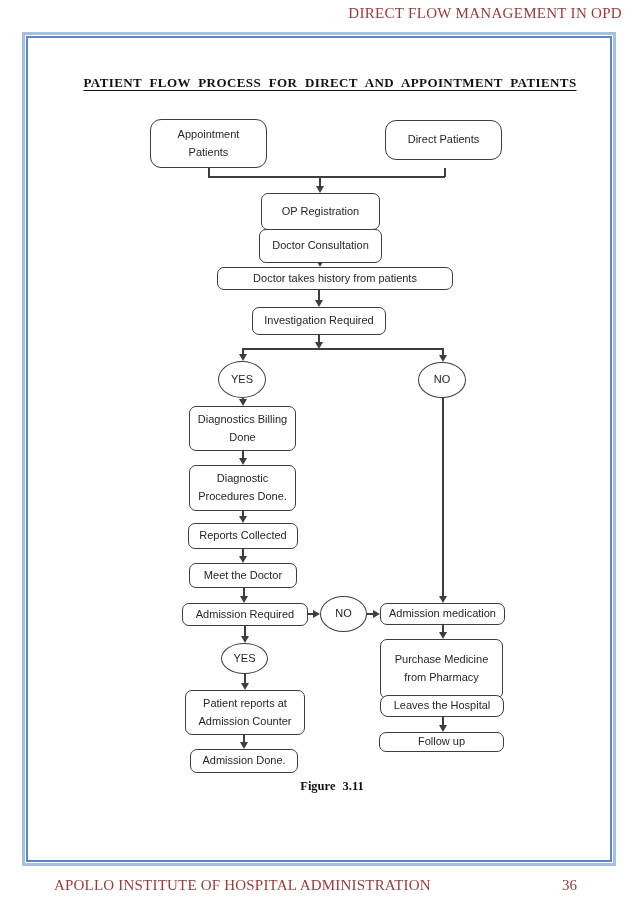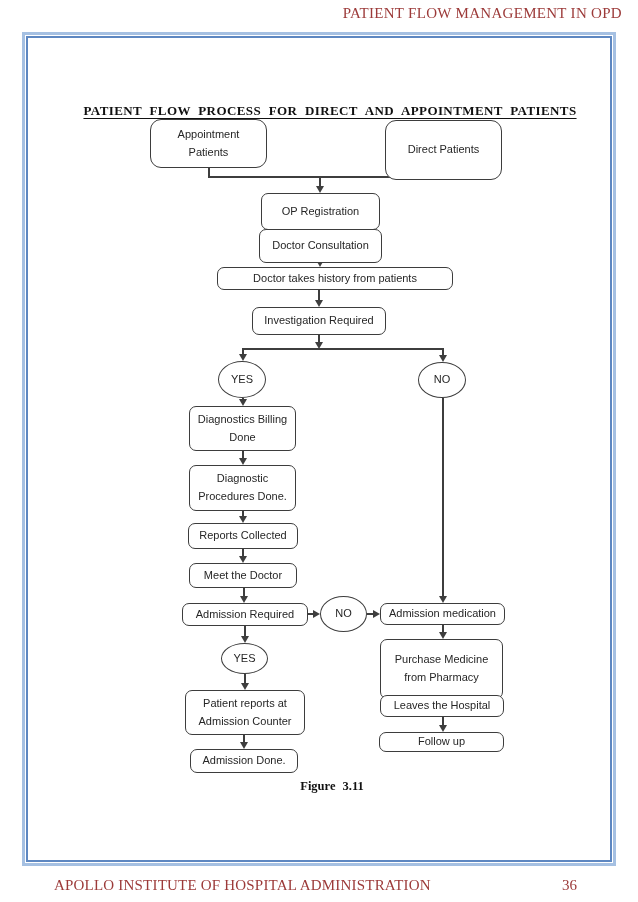--- a/index.html
+++ b/index.html
@@ -7,21 +7,21 @@
         font-family:"Liberation Sans",sans-serif;}
   .hdr{position:absolute;top:5px;right:16px;font-family:"Liberation Serif",serif;
        font-size:15px;letter-spacing:.3px;color:#9c3a39;}
   .frame{position:absolute;left:22px;top:32px;width:594px;height:834px;
          border:3px solid #a5c0e2;box-sizing:border-box;}
   .frame-inner{position:absolute;left:1px;top:1px;right:1px;bottom:1px;
          border:2px solid #5d87c1;}
   .doc-title{position:absolute;left:30px;right:8px;top:75px;text-align:center;
        font-family:"Liberation Serif",serif;font-weight:bold;font-size:13px;
        letter-spacing:.4px;word-spacing:4px;color:#111;
-       text-decoration:underline;text-underline-offset:3px;margin-top:28px;}
+       text-decoration:underline;text-underline-offset:3px;}
   .node{position:absolute;box-sizing:border-box;background:#fff;
         border:1.5px solid #3d3d3d;border-radius:7px;
         display:flex;align-items:center;justify-content:center;text-align:center;
         font-size:11px;line-height:1.62;color:#262626;white-space:pre-line;z-index:2;}
   .big{border-radius:11px;}
   .ellipse{border-radius:50%;}
   .vl{position:absolute;width:1.5px;background:#3e3e3e;z-index:1;}
   .hl{position:absolute;height:1.5px;background:#3e3e3e;z-index:1;}
   .ad{position:absolute;width:0;height:0;border-left:4px solid transparent;
       border-right:4px solid transparent;border-top:7px solid #3e3e3e;z-index:1;}
@@ -33,49 +33,49 @@
   .ftr-left{position:absolute;left:54px;top:877px;font-family:"Liberation Serif",serif;
        font-size:15px;letter-spacing:.2px;color:#9c3a39;}
   .ftr-page{position:absolute;left:562px;top:877px;font-family:"Liberation Serif",serif;
        font-size:15px;color:#9c3a39;}
 </style>
 </head>
 <body>
 
 <div class="page">
 
-  <div class="hdr">PATIENT FLOW MANAGEMENT IN OPD</div>
+  <div class="hdr">DIRECT FLOW MANAGEMENT IN OPD</div>
 
   <div class="frame">
     <div class="frame-inner"></div>
   </div>
 
   <div class="doc-title">PATIENT FLOW PROCESS FOR DIRECT AND APPOINTMENT PATIENTS</div>
 
   <div class="node big" style="left:150px;top:119px;width:117px;height:49px;">Appointment
 Patients</div>
-  <div class="node big" style="left:385px;top:120px;width:117px;height:60px;">Direct Patients</div>
+  <div class="node big" style="left:385px;top:120px;width:117px;height:40px;">Direct Patients</div>
   <div class="node" style="left:261px;top:193px;width:119px;height:37px;">OP Registration</div>
   <div class="node" style="left:259px;top:229px;width:123px;height:34px;">Doctor Consultation</div>
   <div class="node" style="left:217px;top:267px;width:236px;height:23px;">Doctor takes history from patients</div>
   <div class="node" style="left:252px;top:307px;width:134px;height:28px;">Investigation Required</div>
   <div class="node ellipse" style="left:218px;top:361px;width:48px;height:37px;">YES</div>
   <div class="node ellipse" style="left:418px;top:362px;width:48px;height:36px;">NO</div>
   <div class="node" style="left:189px;top:406px;width:107px;height:45px;">Diagnostics Billing
 Done</div>
   <div class="node" style="left:189px;top:465px;width:107px;height:46px;">Diagnostic
 Procedures Done.</div>
   <div class="node" style="left:188px;top:523px;width:110px;height:26px;">Reports Collected</div>
   <div class="node" style="left:189px;top:563px;width:108px;height:25px;">Meet the Doctor</div>
   <div class="node" style="left:182px;top:603px;width:126px;height:23px;">Admission Required</div>
   <div class="node ellipse" style="left:320px;top:596px;width:47px;height:36px;">NO</div>
   <div class="node" style="left:380px;top:603px;width:125px;height:22px;">Admission medication</div>
   <div class="node" style="left:380px;top:639px;width:123px;height:60px;">Purchase Medicine
 from Pharmacy</div>
-  <div class="node" style="left:380px;top:695px;width:124px;height:22px;">Leaves the Hospital</div>
+  <div class="node" style="left:380px;top:695px;width:124px;height:22px;border-radius:8px;">Leaves the Hospital</div>
   <div class="node" style="left:379px;top:732px;width:125px;height:20px;">Follow up</div>
   <div class="node ellipse" style="left:221px;top:643px;width:47px;height:31px;">YES</div>
   <div class="node" style="left:185px;top:690px;width:120px;height:45px;">Patient reports at
 Admission Counter</div>
   <div class="node" style="left:190px;top:749px;width:108px;height:24px;">Admission Done.</div>
 
   <div class="vl" style="left:208px;top:168px;height:9px;"></div>
   <div class="vl" style="left:444px;top:168px;height:9px;"></div>
   <div class="hl" style="left:208px;top:176px;width:237px;"></div>
   <div class="vl" style="left:319px;top:176px;height:11px;"></div>

